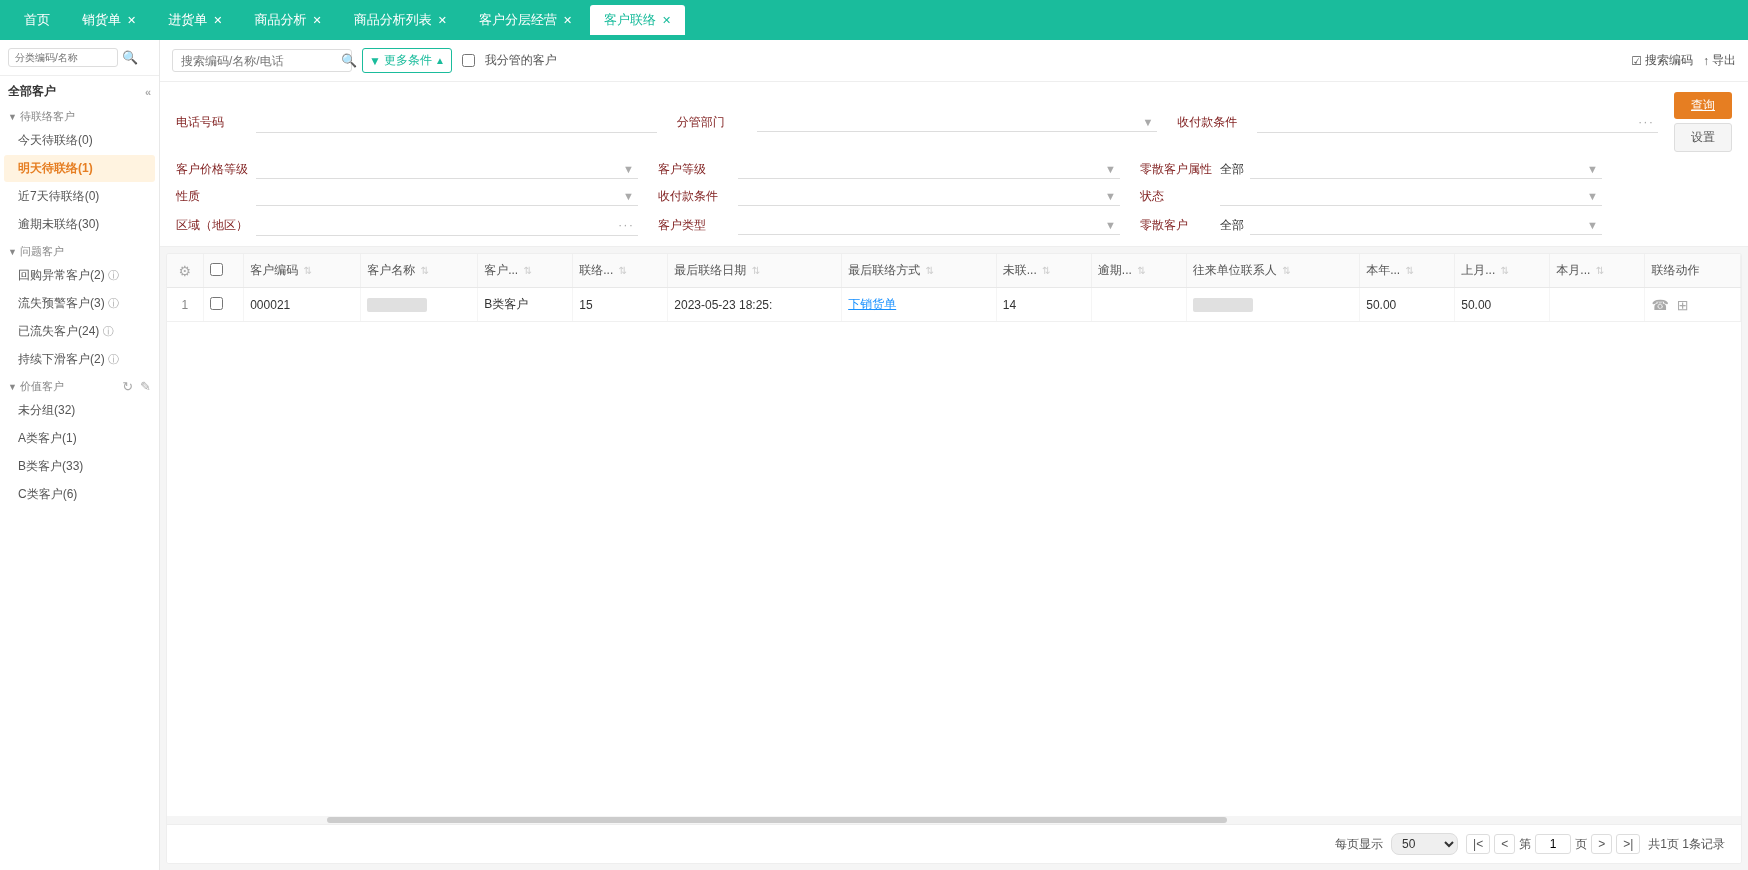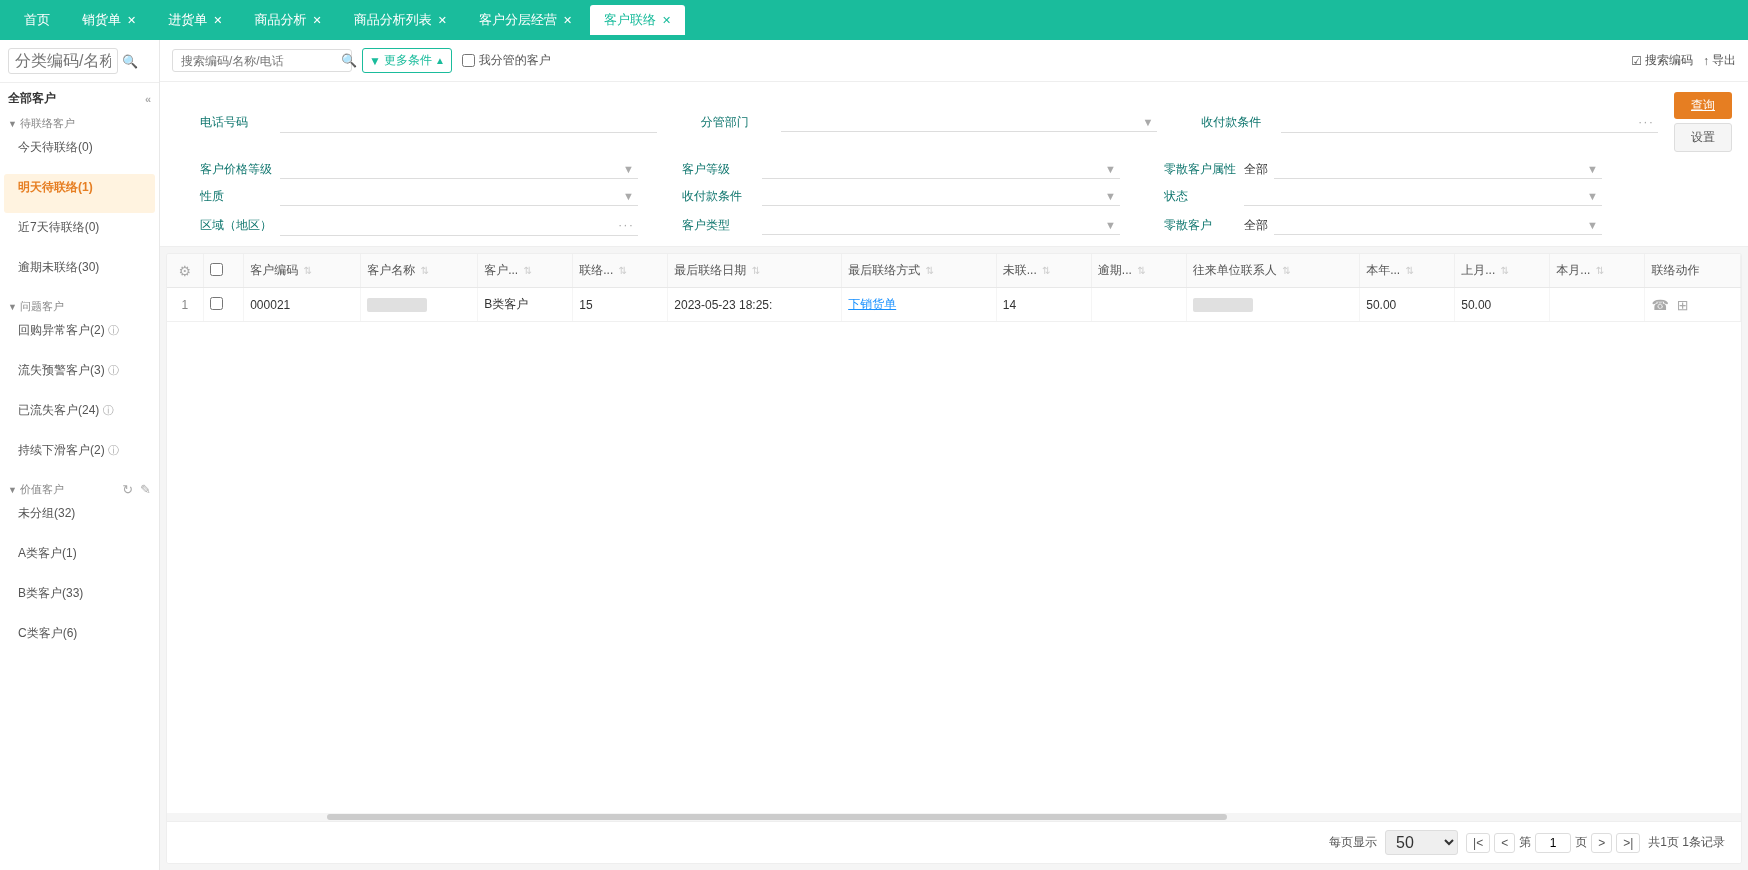--- a/index.html
+++ b/index.html
@@ -47,21 +47,21 @@
       display: flex;
       align-items: center;
       padding: 8px 8px;
       border-bottom: 1px solid #eee;
       gap: 4px;
     }
     .sidebar-search input {
       border: 1px solid #ddd;
       border-radius: 3px;
       padding: 3px 6px;
-      font-size: 16px;
+      font-size: 10px;
       width: 110px;
       outline: none;
       color: #999;
     }
     .sidebar-search .search-icon { color: #aaa; cursor: pointer; font-size: 13px; }
 
     .sidebar-section-header {
       display: flex;
       align-items: center;
       justify-content: space-between;
@@ -77,21 +77,21 @@
       padding: 5px 8px 2px 8px;
       color: #888;
       font-size: 11px;
       display: flex;
       align-items: center;
       gap: 3px;
     }
     .sidebar-group-label .tri { font-size: 9px; color: #888; }
 
     .sidebar-item {
-      padding: 5px 8px 17px 14px;
+      padding: 5px 8px 5px 14px;
       cursor: pointer;
       color: #555;
       font-size: 12px;
       border-radius: 3px;
       margin: 1px 4px;
     }
     .sidebar-item.active { background: #fff3e0; color: #e67e22; font-weight: bold; }
 
     
     .content-area {
@@ -136,21 +136,21 @@
       cursor: pointer;
       font-size: 12px;
       padding: 3px 6px;
       border: 1px solid #1abc9c;
       border-radius: 3px;
     }
     .filter-btn .arrow { font-size: 10px; }
     .my-customers-check {
       display: flex;
       align-items: center;
-      gap: 4px;
+      gap: 10px;
       font-size: 12px;
       color: #555;
       cursor: pointer;
     }
     .search-bar-right {
       margin-left: auto;
       display: flex;
       align-items: center;
       gap: 10px;
     }
@@ -176,26 +176,25 @@
       margin-bottom: 8px;
     }
     .filter-row:last-child { margin-bottom: 0; }
     .filter-field {
       display: flex;
       align-items: center;
       flex: 1;
       min-width: 0;
     }
     .filter-label {
-      color: #0f766e;
+      color: #7f1d1d;
       font-size: 12px;
       white-space: nowrap;
       min-width: 80px;
       padding-right: 6px;
-      margin-left: 24px;
     }
     .filter-input {
       flex: 1;
       border: none;
       border-bottom: 1px solid #ddd;
       outline: none;
       padding: 3px 4px;
       font-size: 12px;
       color: #333;
       min-width: 0;
@@ -301,23 +300,23 @@
       padding: 8px 16px;
       display: flex;
       align-items: center;
       justify-content: flex-end;
       gap: 8px;
       font-size: 12px;
       color: #555;
     }
     .per-page-select {
       border: 1px solid #ddd;
-      border-radius: 3px;
+      border-radius: 8px;
       padding: 2px 18px 2px 6px;
-      font-size: 16px;
+      font-size: 12px;
       color: #333;
       cursor: pointer;
     }
     .pagination-btns {
       display: flex;
       align-items: center;
       gap: 4px;
     }
     .pg-btn {
       border: 1px solid #ddd;

